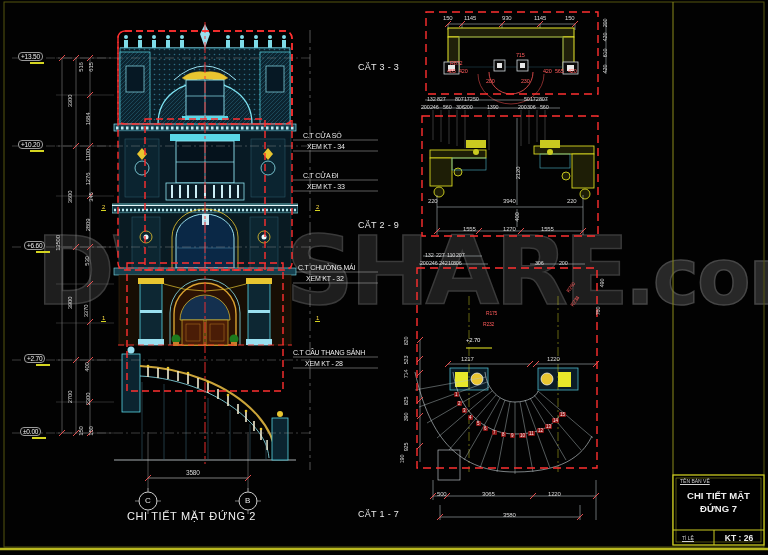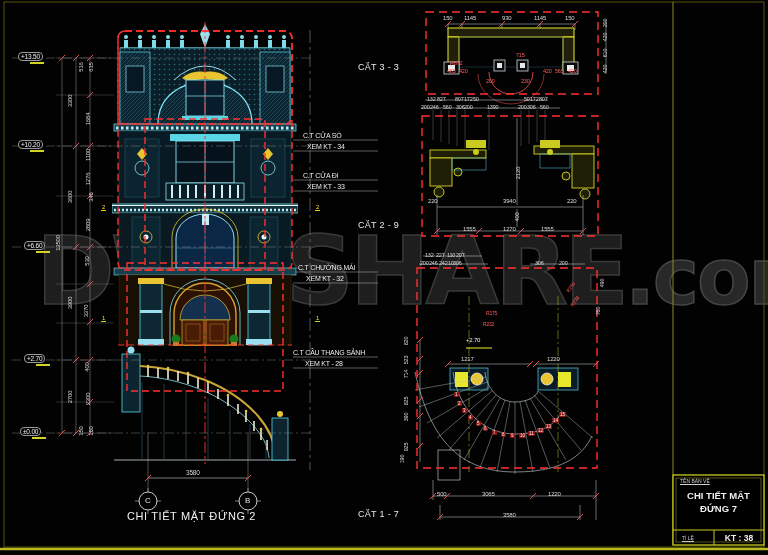--- a/index.html
+++ b/index.html
@@ -454,15 +454,15 @@
 <i class="t tag" style="left:528px;top:431px">11</i>
 <i class="t tag" style="left:537px;top:428px">12</i>
 <i class="t tag" style="left:545px;top:424px">13</i>
 <i class="t tag" style="left:552px;top:418px">14</i>
 <i class="t tag" style="left:559px;top:412px">15</i>
 
 <div class="tb u" style="left:680px;top:478px;font-size:5px;color:#cfcfcf">TÊN BẢN VẼ</div>
 <div class="tb tbc" style="left:675px;top:490px;width:87px;font-size:9.5px">CHI TIẾT MẶT</div>
 <div class="tb tbc" style="left:675px;top:503px;width:87px;font-size:9.5px">ĐỨNG 7</div>
 <div class="tb u" style="left:682px;top:535px;font-size:5px;color:#cfcfcf">TỈ LỆ</div>
-<div class="tb tbc" style="left:715px;top:533px;width:48px;font-size:8.5px">KT : 38</div>
+<div class="tb tbc" style="left:715px;top:533px;width:48px;font-size:8.5px">KT : 26</div>
 
 </div>
 
 </body></html>

